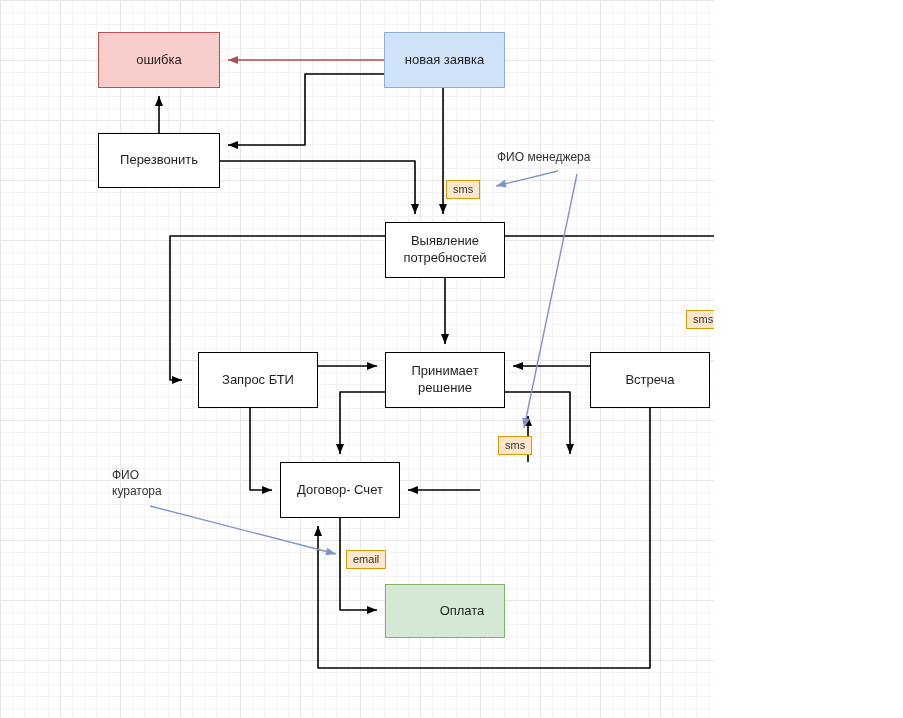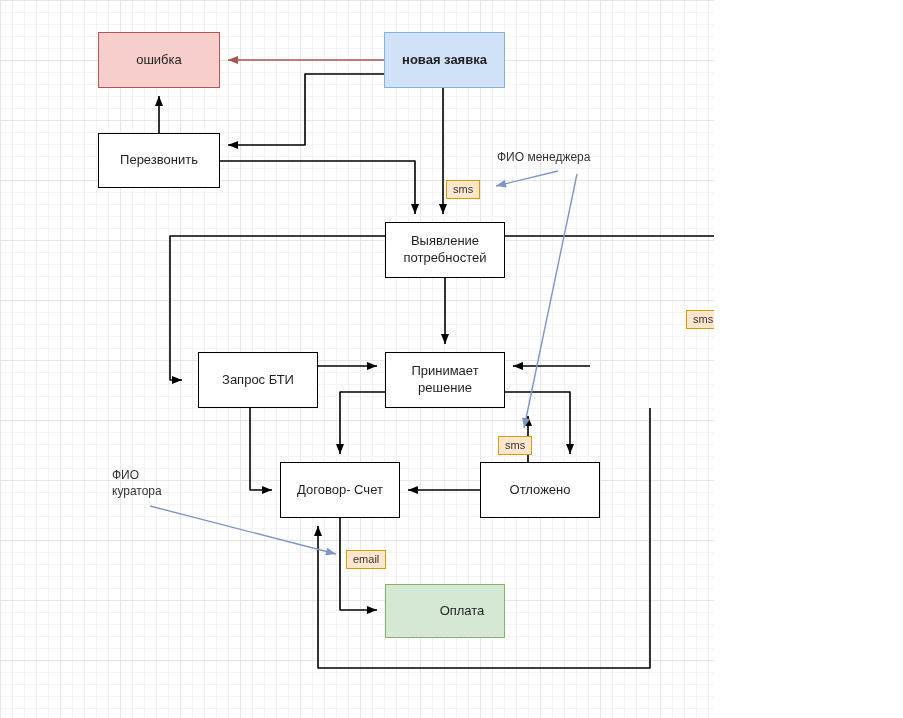--- a/index.html
+++ b/index.html
@@ -81,40 +81,40 @@
 
     <path class="e blue" d="M558,171 L496,186" marker-end="url(#m-blue)"></path>
     <path class="e blue" d="M577,174 L524,428" marker-end="url(#m-blue)"></path>
     <path class="e blue" d="M772,289 L734,315" marker-end="url(#m-blue)"></path>
     <path class="e blue" d="M150,506 L336,554" marker-end="url(#m-blue)"></path>
   </svg>
 
   <div class="node error" style="left:98px;  top:32px;  width:122px; height:56px;">
       <span>ошибка</span>
     </div>
-  <div class="node request" style="left:384px; top:32px;  width:121px; height:56px;font-weight:bold;">
+  <div class="node request" style="left:384px; top:32px;  width:121px; height:56px;">
       <span>новая заявка</span>
     </div>
   <div class="node" style="left:98px;  top:133px; width:122px; height:55px;">
       <span>Перезвонить</span>
     </div>
   <div class="node" style="left:385px; top:222px; width:120px; height:56px;">
       <span>Выявление потребностей</span>
     </div>
   <div class="node" style="left:198px; top:352px; width:120px; height:56px;">
       <span>Запрос БТИ</span>
     </div>
   <div class="node" style="left:385px; top:352px; width:120px; height:56px;">
       <span>Принимает решение</span>
     </div>
+  <div class="node" style="left:590px; top:352px; width:120px; height:56px;">
+      <span>Встреча</span>
+    </div>
   <div class="node" style="left:280px; top:462px; width:120px; height:56px;">
       <span>Договор- Счет</span>
-    </div>
-  <div class="node" style="left:480px; top:462px; width:120px; height:56px;">
-      <span>Отложено</span>
     </div>
   <div class="node payment" style="left:385px; top:584px; width:120px; height:54px;">
       <span>Оплата</span>
     </div>
 
   <div class="tag" style="left:446px; top:180px;"><span>sms</span></div>
   <div class="tag" style="left:686px; top:310px;"><span>sms</span></div>
   <div class="tag" style="left:498px; top:436px;"><span>sms</span></div>
   <div class="tag" style="left:346px; top:550px;"><span>email</span></div>
 

